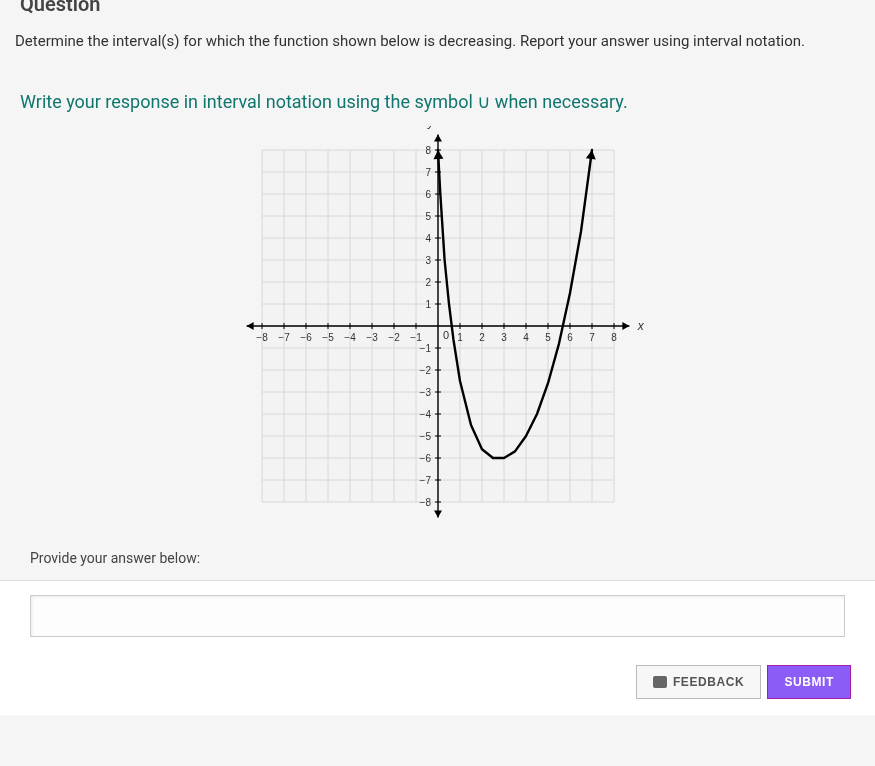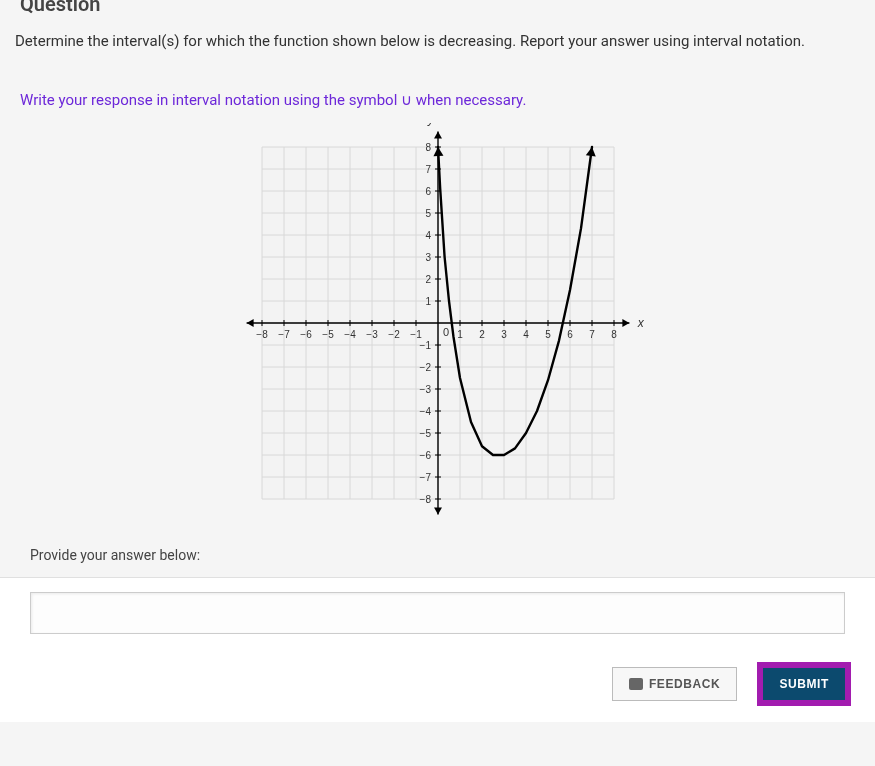--- a/index.html
+++ b/index.html
@@ -19,22 +19,22 @@
     padding: 0 20px;
     margin-top: -8px;
   }
   .problem-text {
     font-size: 15px;
     color: #333;
     padding: 14px 20px 10px 15px;
     line-height: 1.5;
   }
   .instruction-text {
-    font-size: 15px;
-    color: #6d28d9;
+    font-size: 18px;
+    color: #0f766e;
     padding: 28px 20px 10px 20px;
   }
   .chart-area {
     display: flex;
     justify-content: center;
     margin-top: 4px;
   }
   .answer-label {
     font-size: 14px;
     color: #444;
@@ -52,41 +52,41 @@
     border: 1px solid #ccc;
     background: #fdfdfd;
     box-shadow: inset 1px 1px 3px rgba(0,0,0,0.08);
     padding: 6px 10px;
     font-size: 14px;
   }
   .footer-bar {
     display: flex;
     justify-content: flex-end;
     align-items: center;
-    gap: 20px;
+    gap: 6px;
     padding: 16px 24px;
     background: #fff;
   }
   .btn {
     font-size: 12px;
     font-weight: 600;
     letter-spacing: 0.6px;
     padding: 9px 16px;
     border: 1px solid #bbb;
     background: #f7f7f7;
     color: #555;
     cursor: pointer;
     display: inline-flex;
     align-items: center;
     gap: 6px;
   }
   .btn-submit {
-    background: #0c4a6e;
+    background: #8b5cf6;
     color: #fff;
-    border: 6px solid #a21caf;
+    border: 1px solid #a21caf;
   }
   .feedback-icon {
     display: inline-flex;
     width: 14px; height: 12px;
     background: #666;
     border-radius: 2px;
     position: relative;
   }
   .feedback-icon::after {
     content: '';

